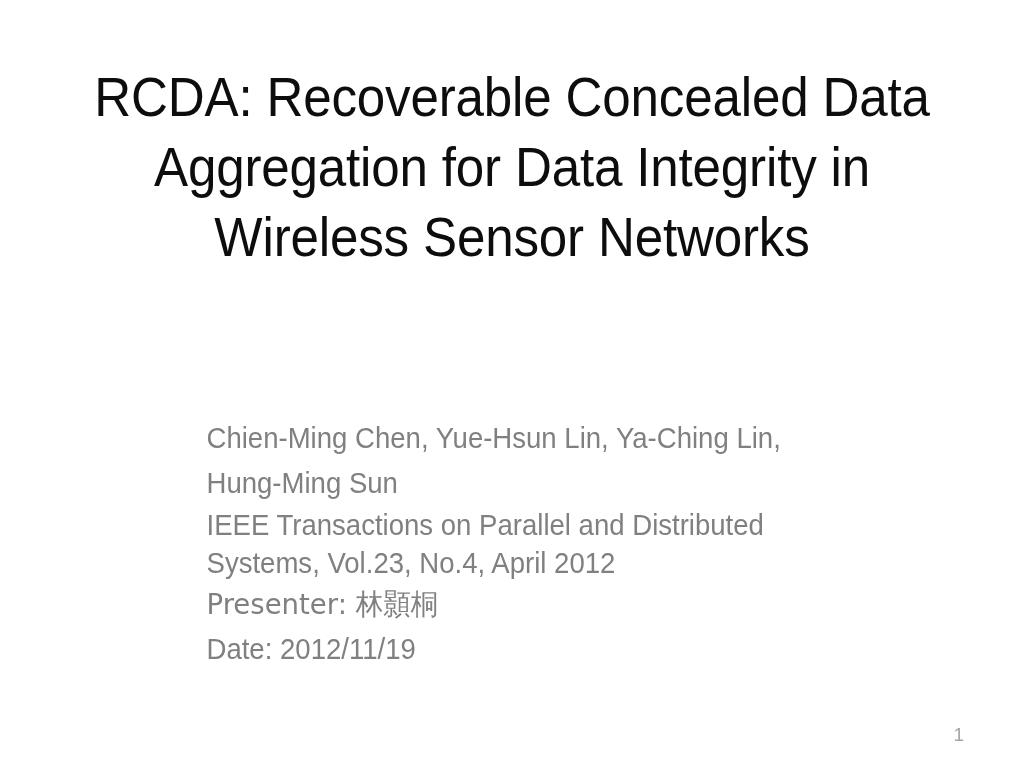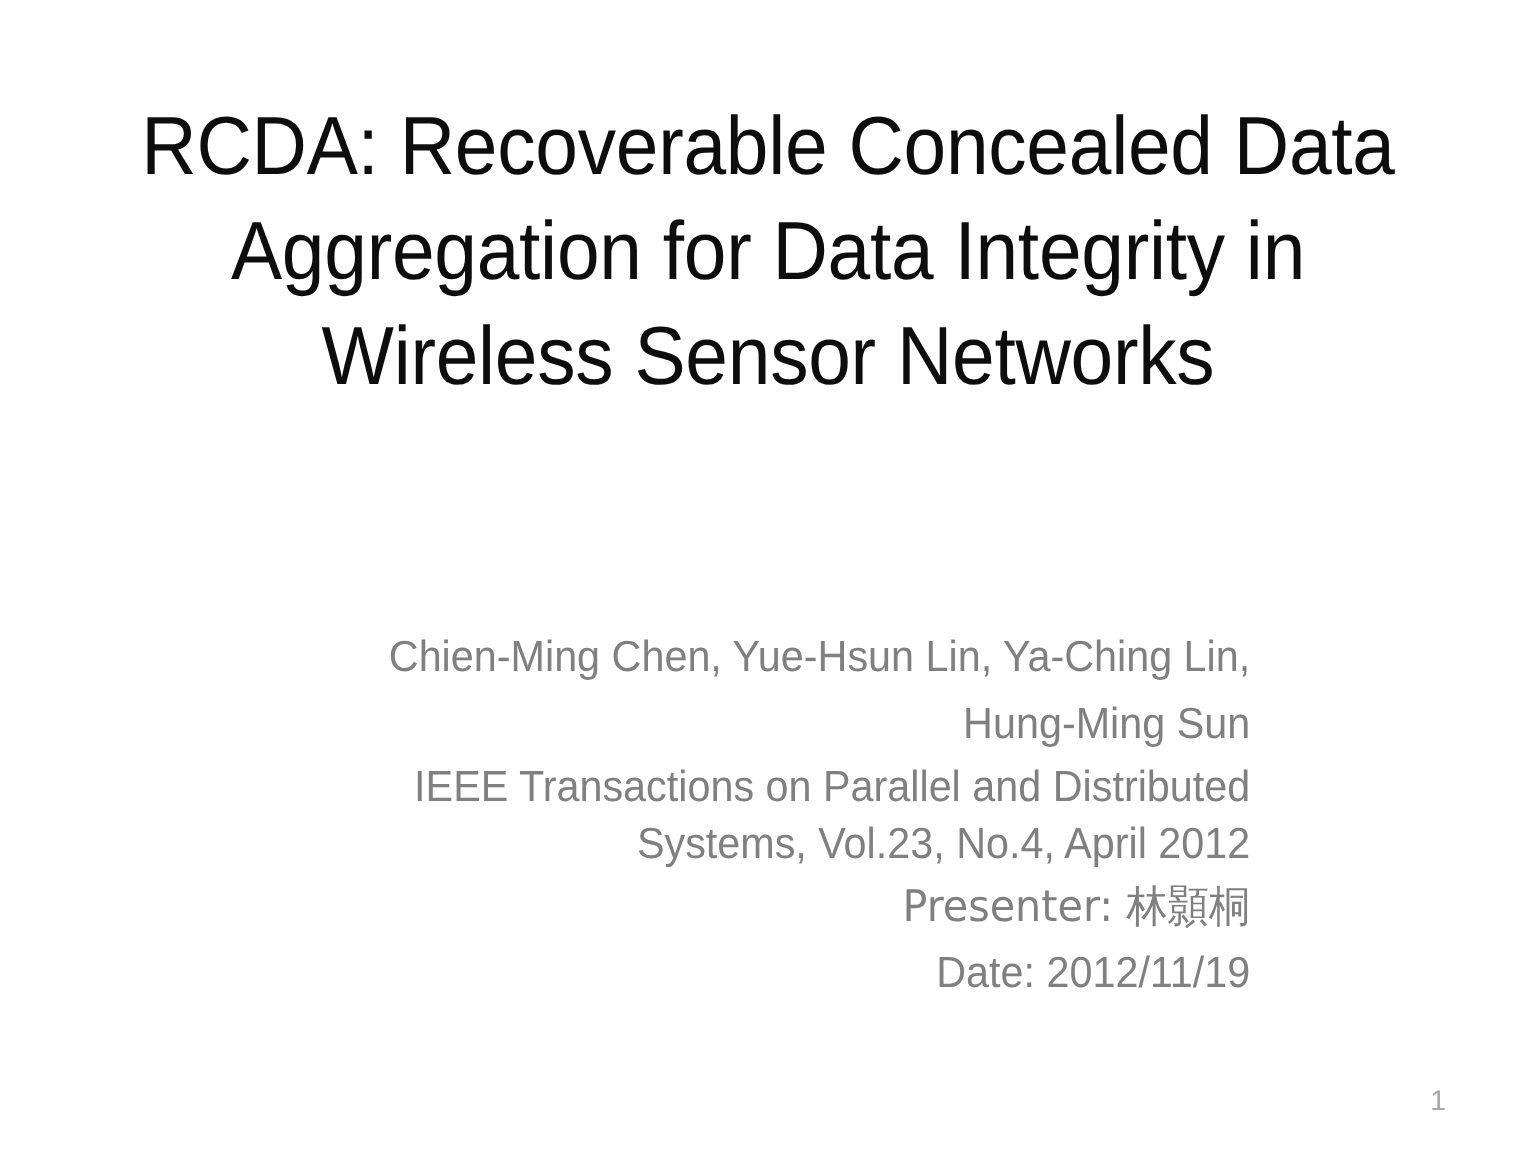--- a/index.html
+++ b/index.html
@@ -41,21 +41,21 @@
     transform: scaleX(0.93);
     transform-origin: center center;
   }
 
   
   .body-block {
     position: absolute;
     left: 190px;
     top: 416px;
     width: 660px;
-    text-align: right;
+    text-align: left;
   }
   .body-para {
     color: #808080;
     font-size: 29px;
     line-height: 45px;
     font-weight: 400;
     margin: 0;
     transform: scaleX(0.95);
     transform-origin: center center;
   }

